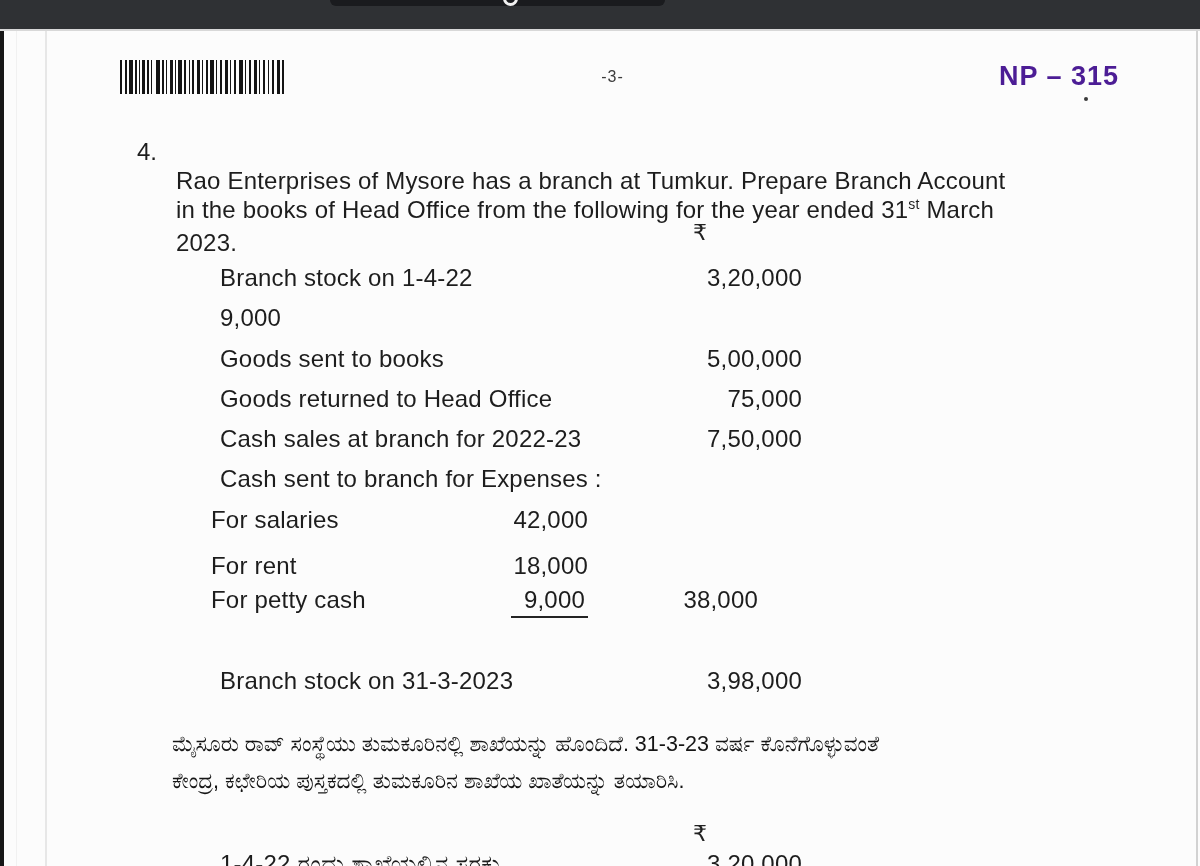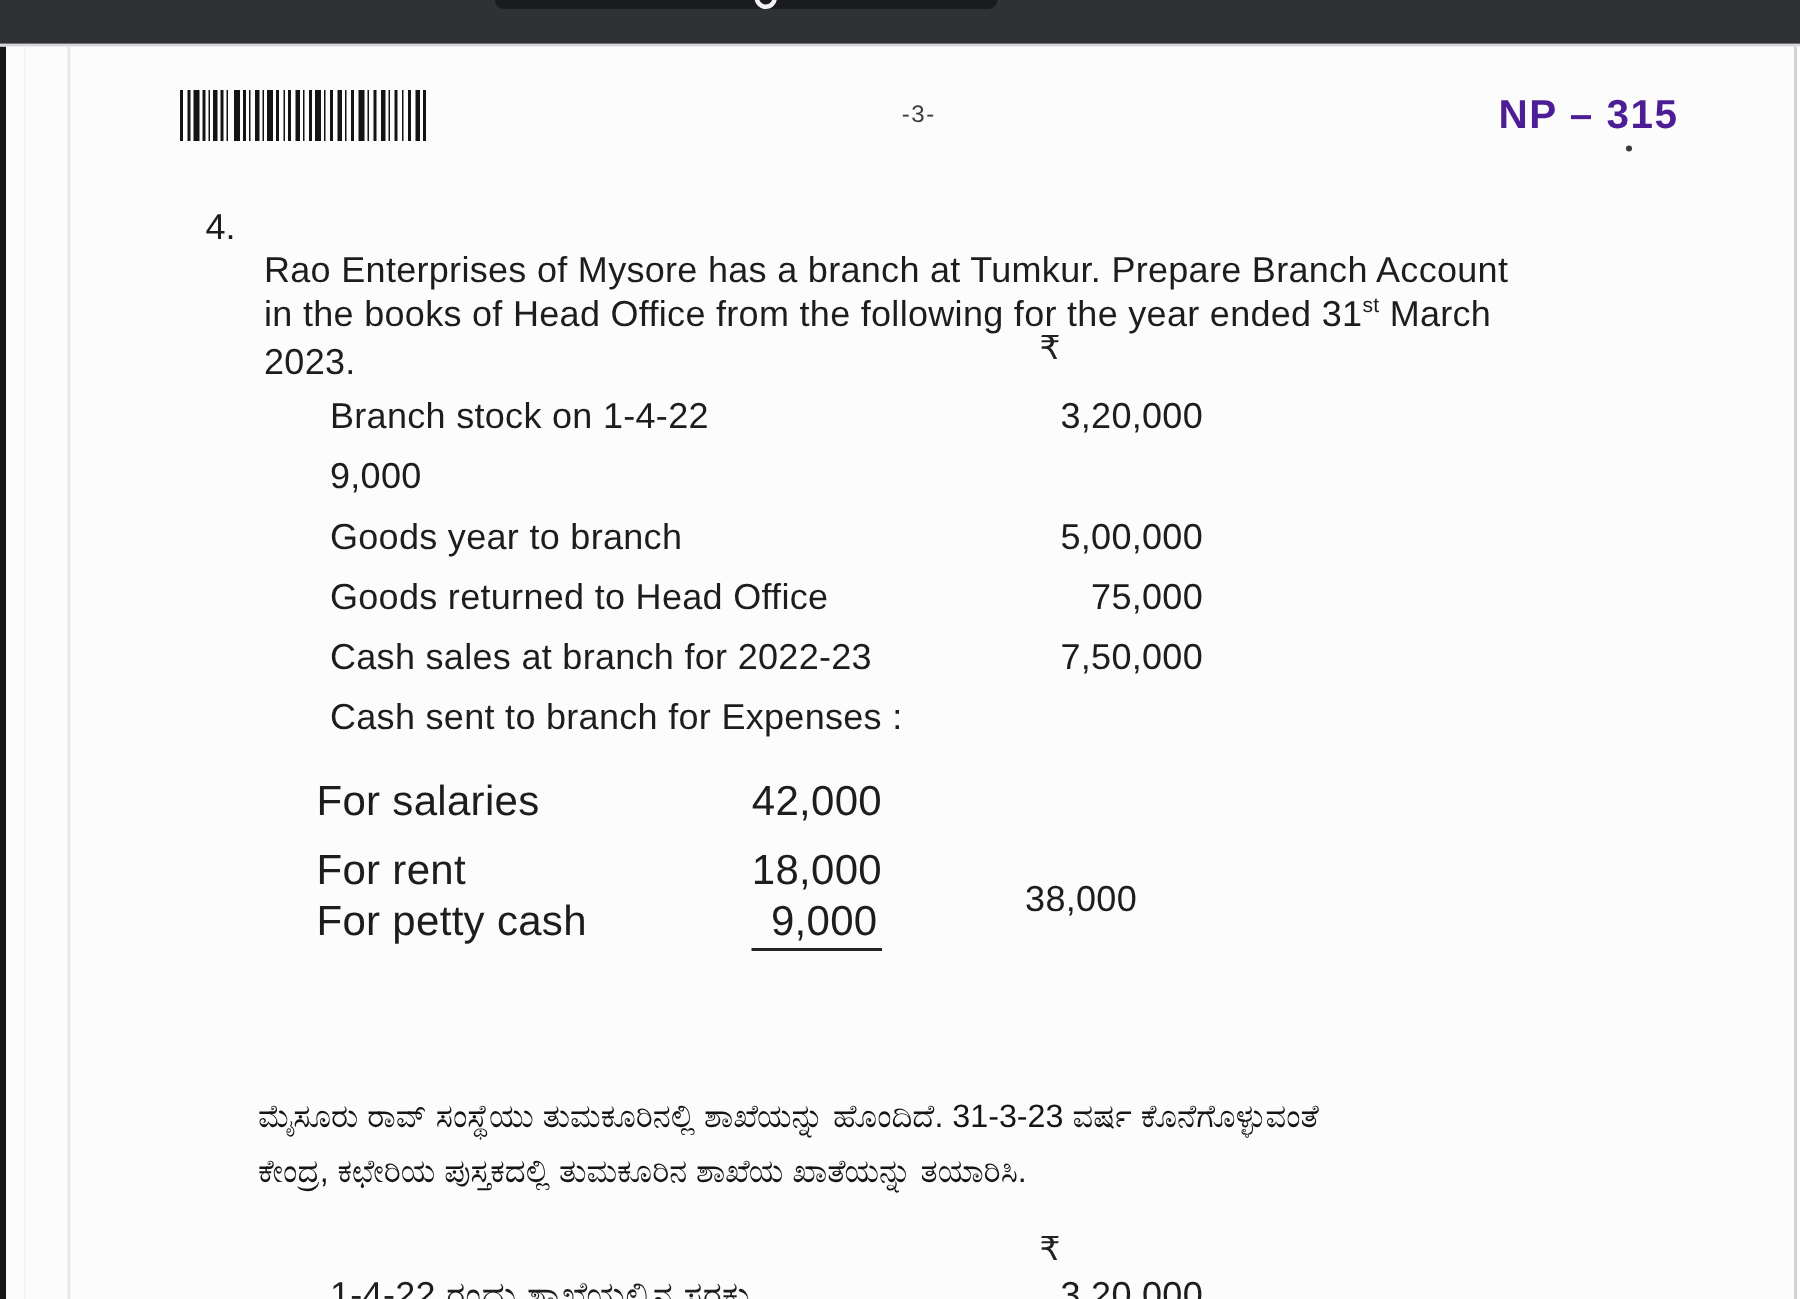--- a/index.html
+++ b/index.html
@@ -38,22 +38,22 @@
 
   .rupee { position:absolute; left:670px; width:60px; text-align:center; font-size:22px;
            font-family:"DejaVu Sans",sans-serif; color:#222; }
   .rupee-1 { top:189px; }
   .rupee-2 { top:790px; }
 
   .row    { position:absolute; left:176px; width:582px; display:flex;
             justify-content:space-between; font-size:24px; letter-spacing:0.2px;
             white-space:nowrap;margin-left:44px; }
   .subrow { position:absolute; left:211px; width:377px; display:flex;
-            justify-content:space-between; font-size:28px; letter-spacing:0.2px;
-            white-space:nowrap;margin-top:12px; }
+            justify-content:space-between; font-size:24px; letter-spacing:0.2px;
+            white-space:nowrap; }
   .amt-abs { position:absolute; left:176px; width:582px; text-align:right;
              font-size:24px; letter-spacing:0.2px; }
   .underlined { border-bottom:2px solid #242424; padding:0 3px 2px 13px; }
 
   .kannada { position:absolute; left:172px; top:695px; width:920px; font-size:21.5px;
              line-height:37px; color:#151515; font-family:Liberation Sans, sans-serif; }
 
   .kn-label { font-family:sans-serif; }
 </style>
 </head>
@@ -126,21 +126,21 @@
   <div class="rupee rupee-1">₹</div>
 
   <div class="row" style="top:233px">
     <span>Branch stock on 1-4-22</span>
     <span>3,20,000</span>
   </div>
   <div class="row" style="top:273px">
     <span>9,000</span>
   </div>
   <div class="row" style="top:314px">
-    <span>Goods year to branch</span>
+    <span>Goods sent to books</span>
     <span>5,00,000</span>
   </div>
   <div class="row" style="top:354px">
     <span>Goods returned to Head Office</span>
     <span>75,000</span>
   </div>
   <div class="row" style="top:394px">
     <span>Cash sales at branch for 2022-23</span>
     <span>7,50,000</span>
   </div>
@@ -156,20 +156,24 @@
   <div class="subrow" style="top:521px">
     <span>For rent</span>
     <span>18,000</span>
   </div>
   <div class="subrow" style="top:555px">
     <span>For petty cash</span>
     <span class="underlined">9,000</span>
   </div>
   <div class="amt-abs" style="top:555px">38,000</div>
 
+  <div class="row" style="top:636px">
+    <span>Branch stock on 31-3-2023</span>
+    <span>3,98,000</span>
+  </div>
 
   <div class="kannada">
     <div>ಮೈಸೂರು ರಾವ್ ಸಂಸ್ಥೆಯು ತುಮಕೂರಿನಲ್ಲಿ ಶಾಖೆಯನ್ನು ಹೊಂದಿದೆ. 31-3-23 ವರ್ಷ ಕೊನೆಗೊಳ್ಳುವಂತೆ</div>
     <div>ಕೇಂದ್ರ, ಕಛೇರಿಯ ಪುಸ್ತಕದಲ್ಲಿ ತುಮಕೂರಿನ ಶಾಖೆಯ ಖಾತೆಯನ್ನು ತಯಾರಿಸಿ.</div>
   </div>
 
   <div class="rupee rupee-2">₹</div>
 
   <div class="row" style="top:819px">
     <span class="kn-label">1-4-22 ರಂದು ಶಾಖೆಯಲ್ಲಿನ ಸರಕು</span>

